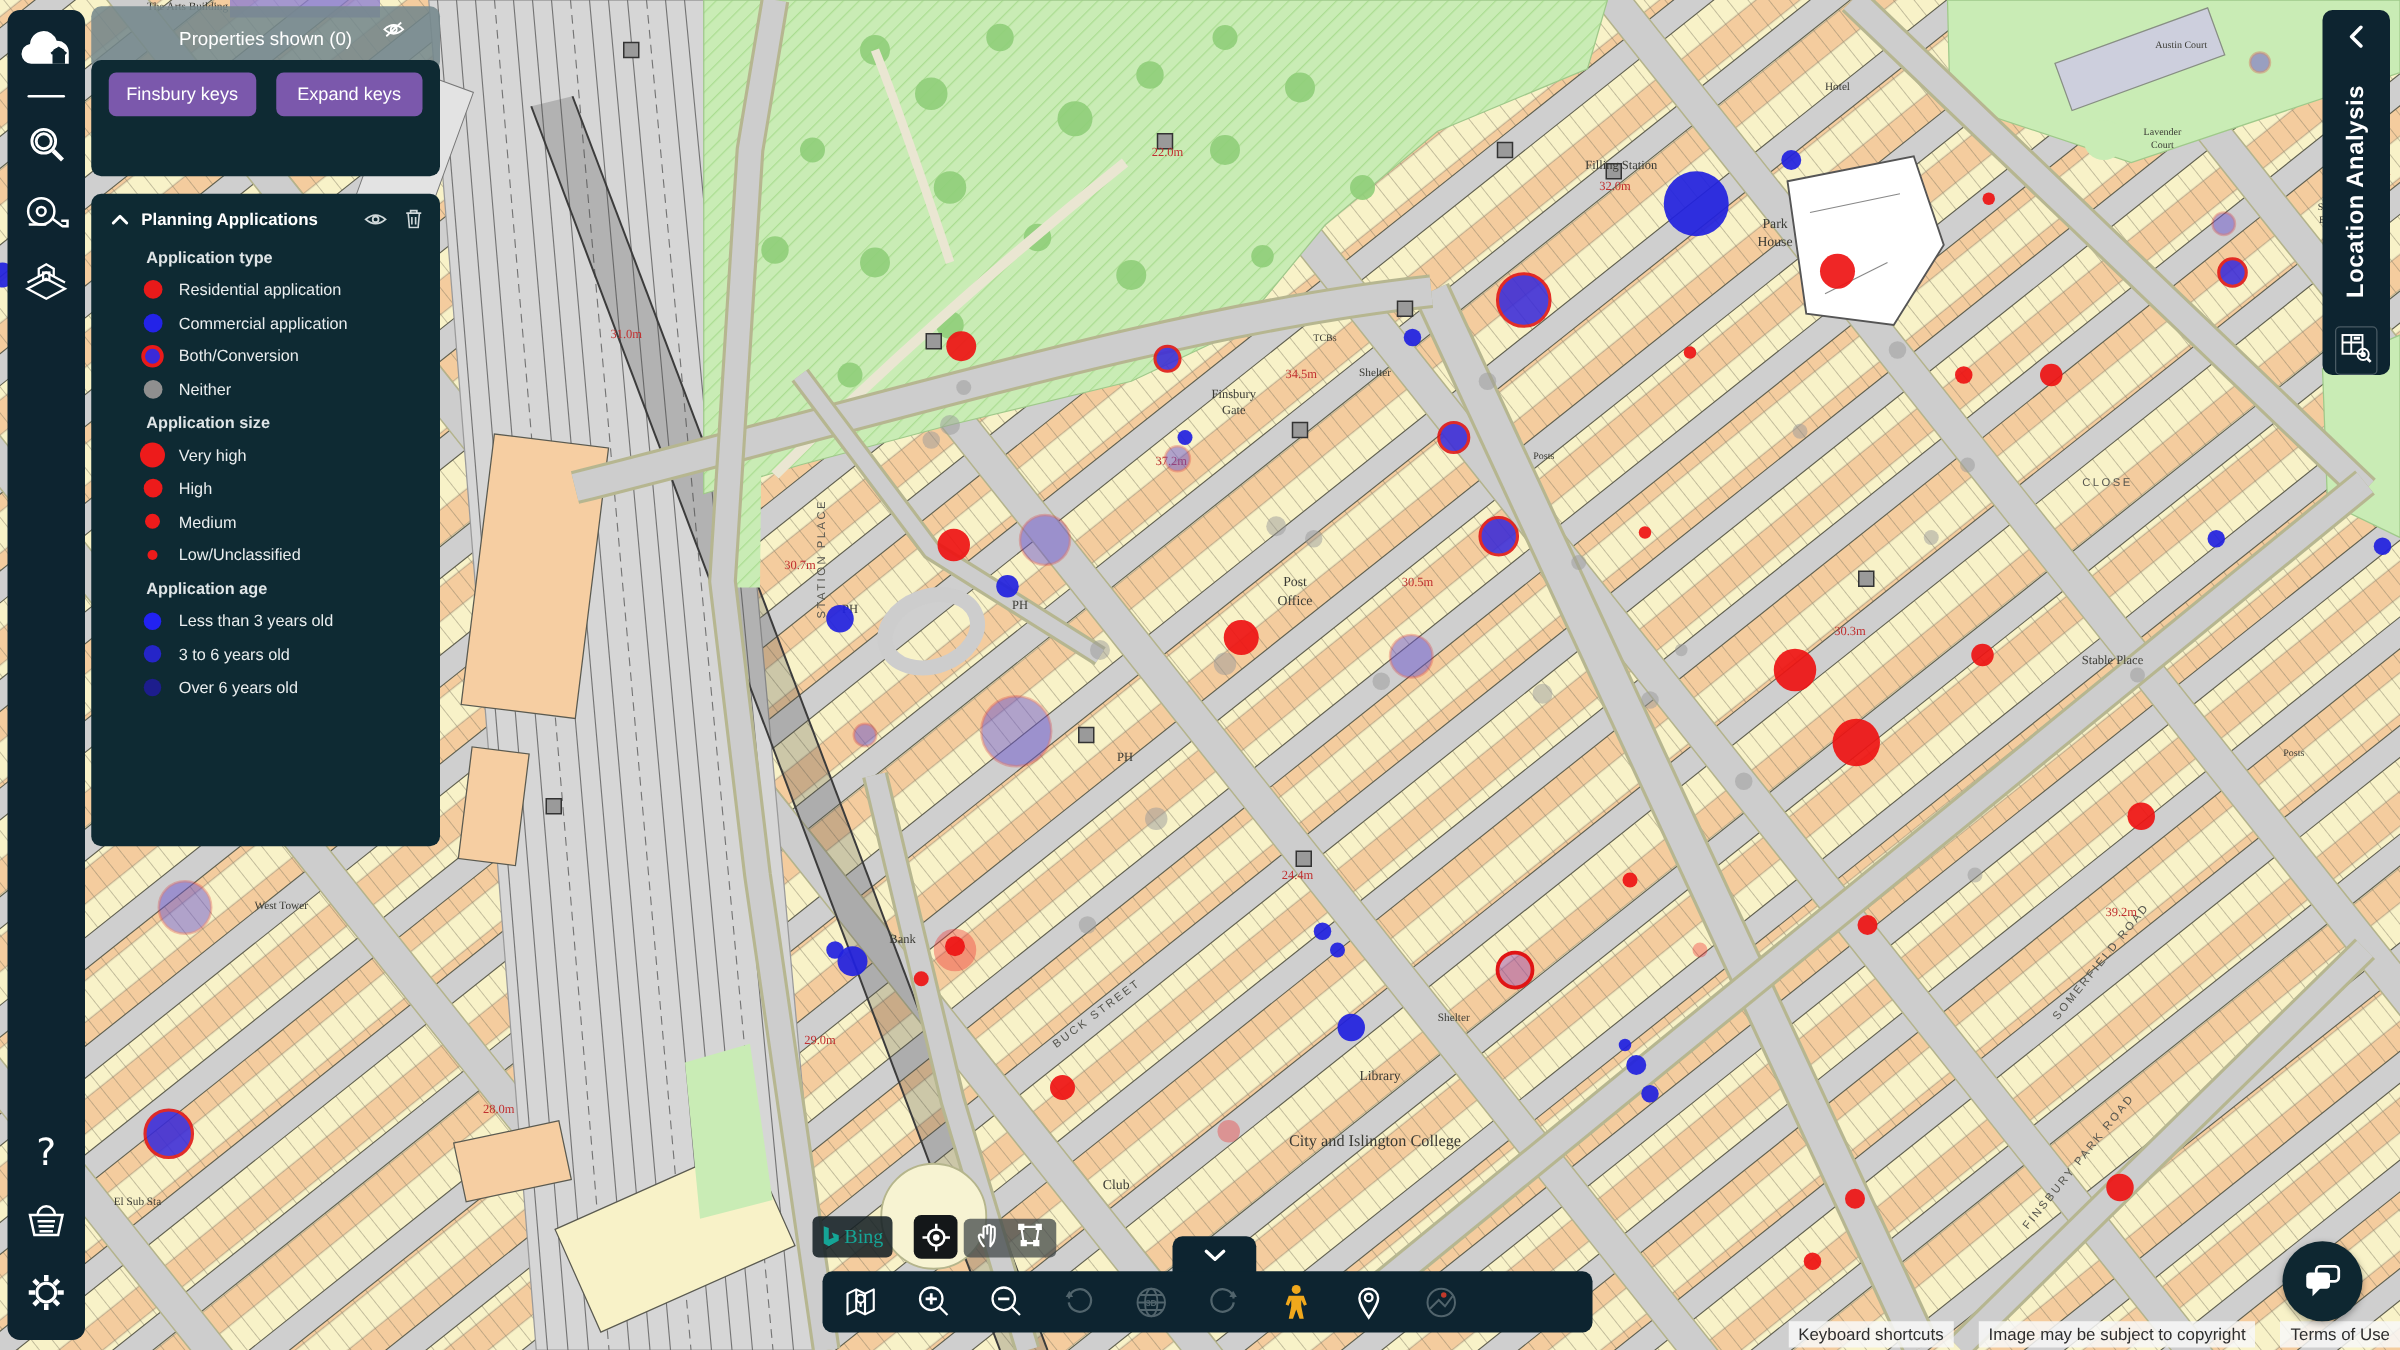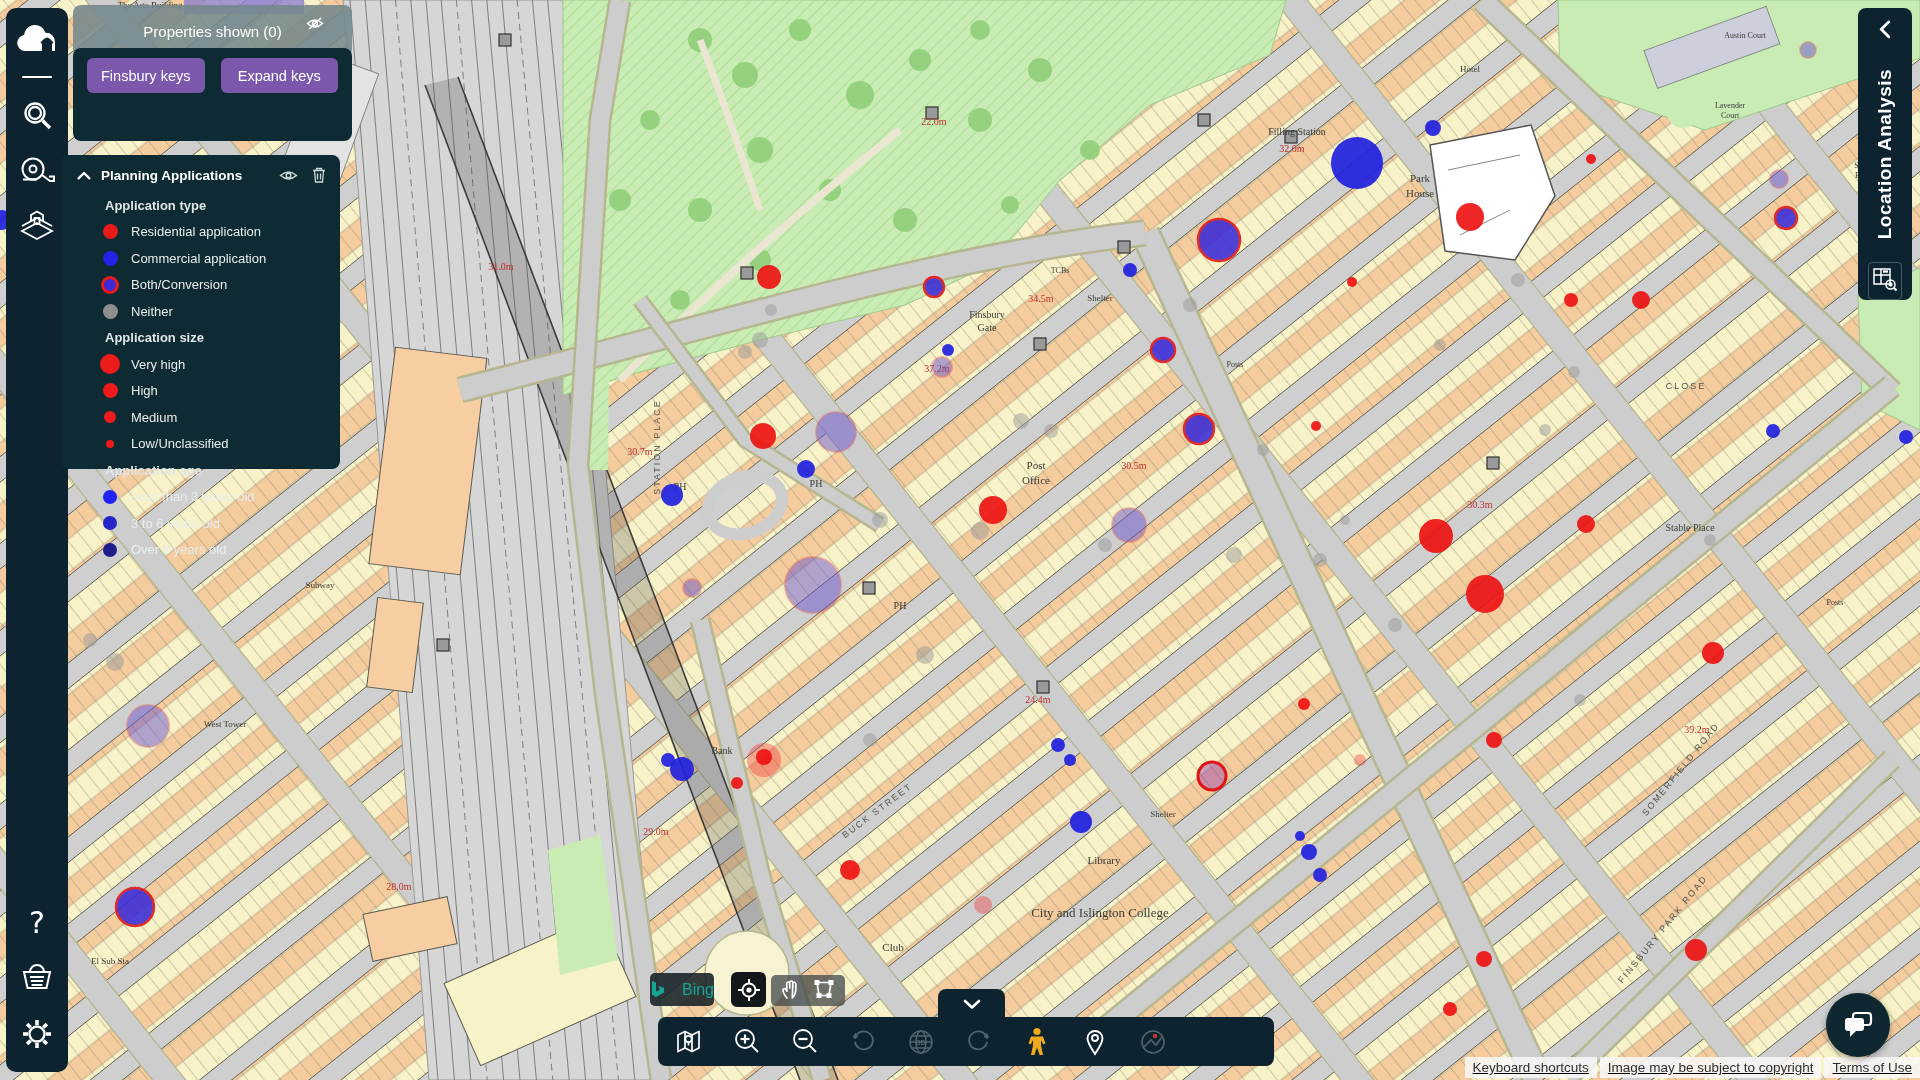--- a/index.html
+++ b/index.html
@@ -20,21 +20,21 @@
   #props-bar .eyeslash{position:absolute;right:28px;top:11px;}
   
   #active-layers{left:73px;top:48px;width:279px;height:93px;z-index:31;}
   #active-layers .hdr{display:flex;align-items:center;padding:12px 14px 0 16px;}
   #active-layers .title{font-size:17px;font-weight:bold;margin-left:10px;flex:1;}
   .hdr-icons{display:flex;gap:14px;align-items:center;}
   #active-layers .btns{display:flex;gap:16px;padding:10px 14px 0 14px;}
   .pill-btn{background:#7b58ac;border:none;color:#fff;font-size:14.5px;border-radius:6px;
             height:35px;flex:1;font-family:"Liberation Sans",sans-serif;cursor:pointer;}
   
-  #plan-panel{left:61px;top:155px;width:279px;height:314px;z-index:31;}
+  #plan-panel{left:73px;top:155px;width:279px;height:522px;z-index:31;}
   #plan-panel .hdr{display:flex;align-items:center;padding:12px 14px 0 16px;}
   #plan-panel .title{font-size:13.5px;font-weight:bold;margin-left:10px;flex:1;}
   #legend{margin-top:9px;}
   .lg-row{height:26.5px;display:flex;align-items:center;padding-left:36px;font-size:13px;color:#e9edee;}
   .lg-row.sect{padding-left:44px;font-weight:bold;color:#dfe5e7;}
   .lg-dot-wrap{width:26px;display:flex;justify-content:center;margin-right:8px;}
   .lg-dot{border-radius:50%;}
   
   #search-bar{position:absolute;left:650px;top:7px;width:622px;height:31px;background:#fff;
               border-radius:16px;z-index:25;display:flex;align-items:center;box-shadow:0 1px 3px rgba(0,0,0,.25);}
@@ -42,33 +42,33 @@
                     font-size:15px;color:#3a3a3a;font-family:"Liberation Sans",sans-serif;}
   #search-bar .mag{margin-right:14px;}
   
   #la-tab{left:1858px;top:8px;width:54px;height:292px;z-index:25;background:#0d2430;
           display:flex;flex-direction:column;align-items:center;}
   #la-text{writing-mode:vertical-rl;transform:rotate(180deg);font-size:19px;font-weight:bold;
            letter-spacing:.5px;margin-top:14px;height:215px;text-align:center;}
   #la-icon{margin-top:8px;border:1px solid rgba(255,255,255,.25);border-radius:4px;padding:3px;}
   
   #bing-chip{position:absolute;left:650px;top:973px;width:64px;height:33px;background:rgba(22,33,37,.88);
-             border-radius:5px;z-index:24;display:flex;align-items:center;justify-content:space-between;gap:4px;}
+             border-radius:5px;z-index:24;display:flex;align-items:center;justify-content:center;gap:4px;font-family:Liberation Serif, serif;}
   #bing-chip span{color:#15a596;font-size:16px;}
   #locate-btn{position:absolute;left:731px;top:972px;width:35px;height:35px;background:#141719;
               border-radius:6px;z-index:24;display:flex;align-items:center;justify-content:center;}
   #handpoly{position:absolute;left:771px;top:975px;width:74px;height:31px;background:rgba(66,72,74,.75);
             border-radius:5px;z-index:24;display:flex;align-items:center;justify-content:space-evenly;}
   #collapse-tab{position:absolute;left:938px;top:989px;width:67px;height:29px;background:#0d2430;
                 border-radius:8px 8px 0 0;z-index:24;display:flex;align-items:center;justify-content:center;}
   #toolbar{position:absolute;left:658px;top:1017px;width:616px;height:49px;background:#0d2430;
            border-radius:8px;z-index:25;display:flex;align-items:center;justify-content:flex-start;padding-left:2px;box-sizing:border-box;}
   .tb-btn{width:58px;height:49px;display:flex;align-items:center;justify-content:center;cursor:pointer;}
   
-  #footer{position:absolute;right:0;bottom:2px;display:flex;gap:3px;z-index:26;text-decoration:underline;}
+  #footer{position:absolute;right:0;bottom:2px;display:flex;gap:20px;z-index:26;}
   .chip{background:rgba(248,248,248,.85);color:#2e2e2e;font-size:13.5px;padding:3px 8px;white-space:nowrap;}
   
   #chat{position:absolute;left:1826px;top:993px;width:64px;height:64px;border-radius:50%;
         background:#0e2731;z-index:27;display:flex;align-items:center;justify-content:center;
         box-shadow:0 2px 6px rgba(0,0,0,.35);}
 </style>
 </head>
 <body>
 
 <div id="stage">

